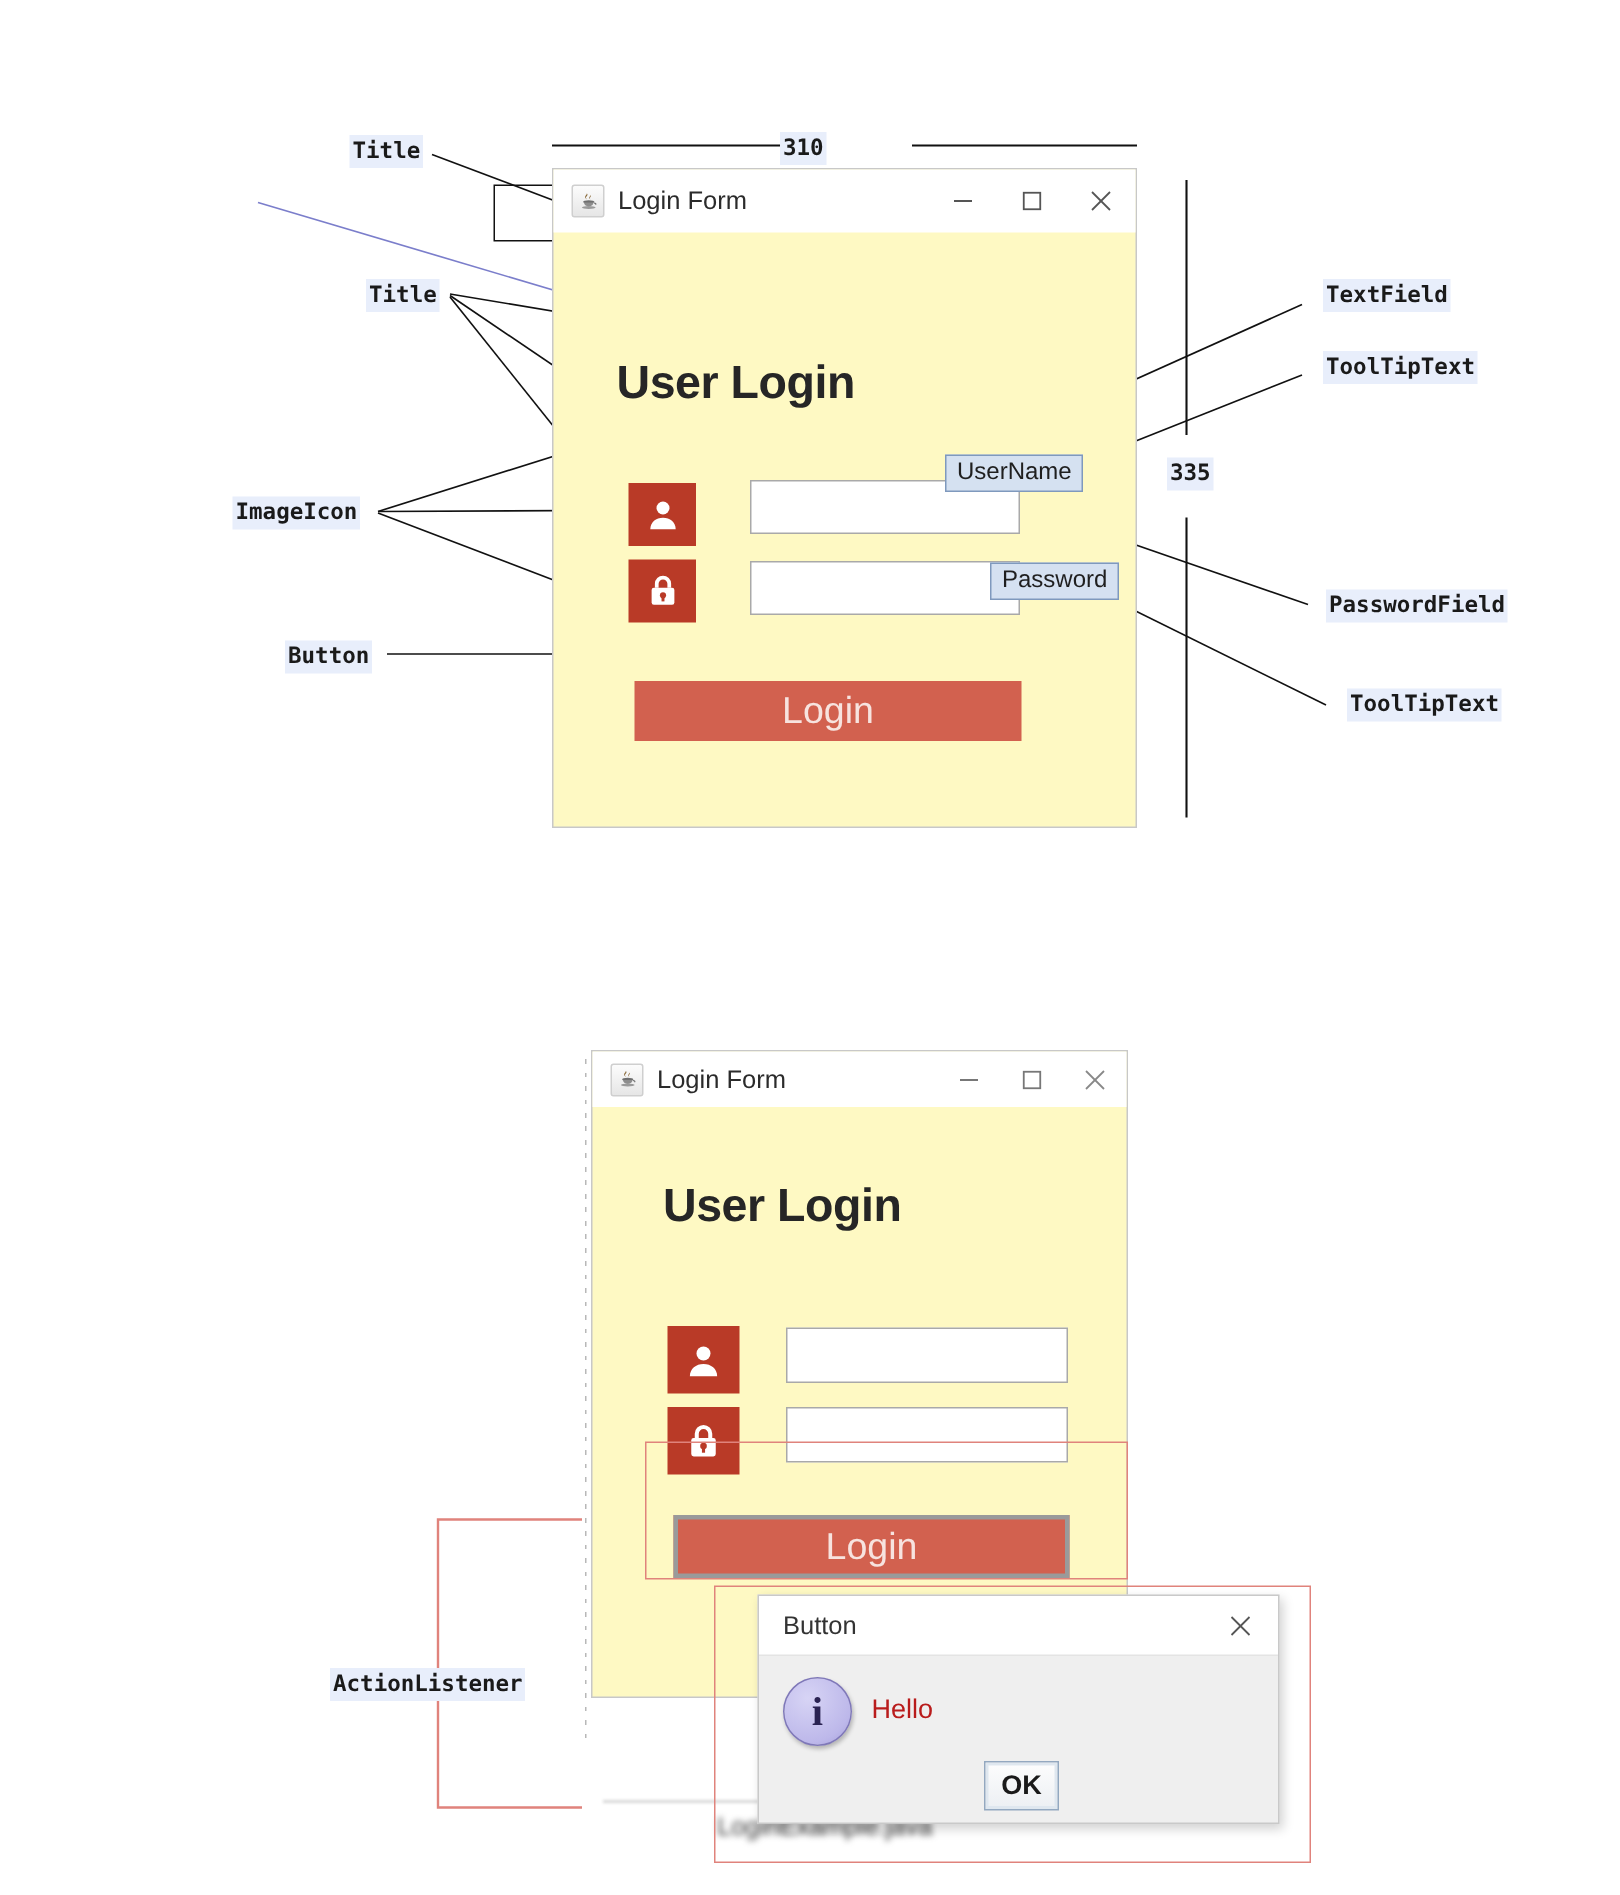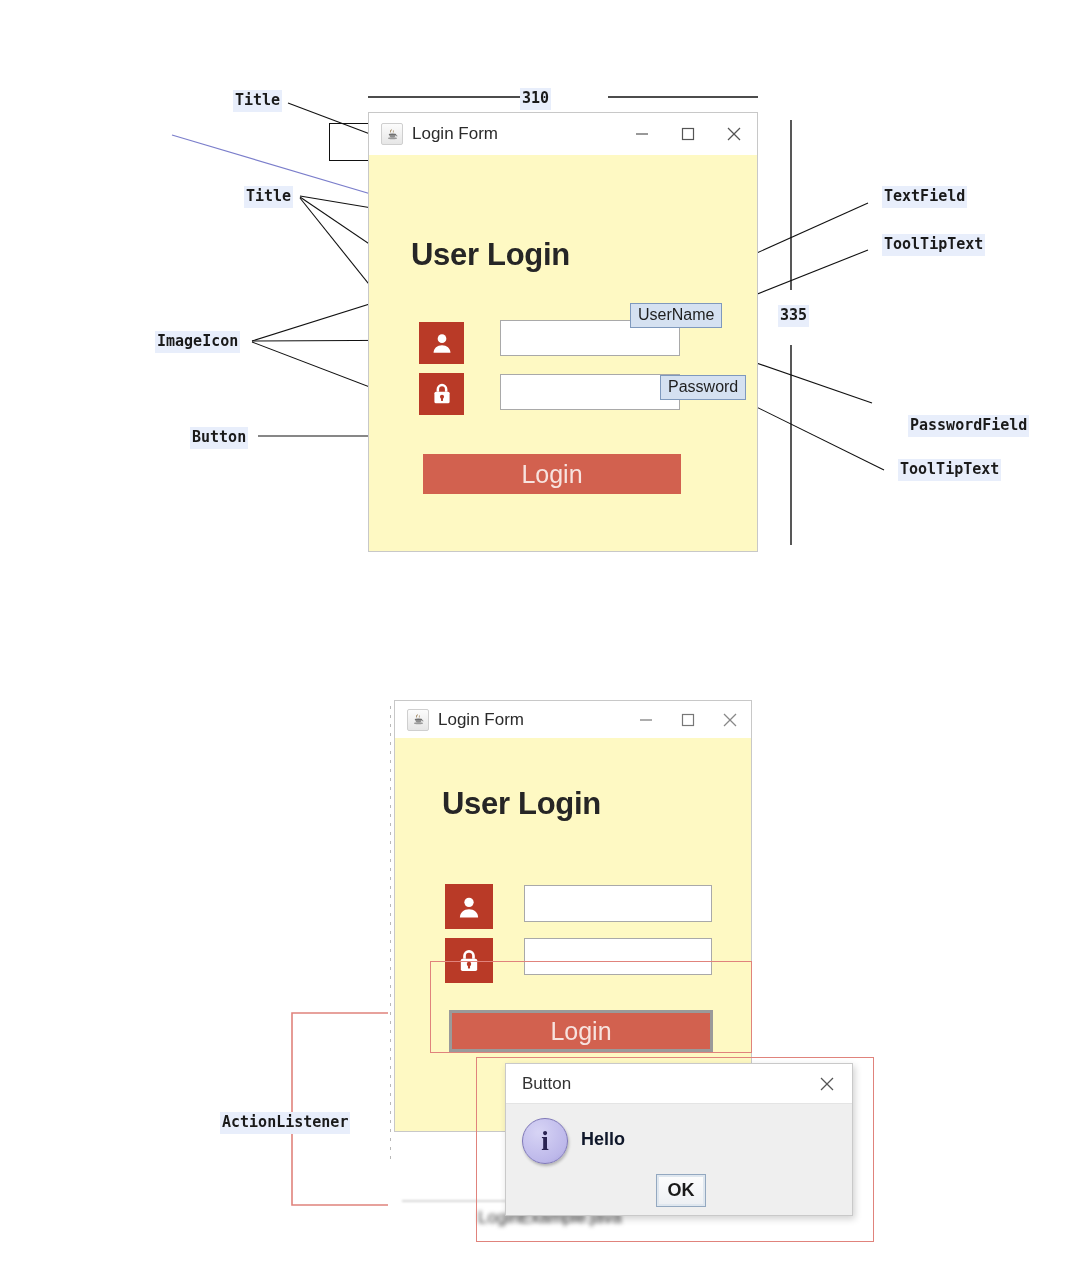--- a/index.html
+++ b/index.html
@@ -180,22 +180,22 @@
     display: flex; align-items: center; justify-content: center;
     box-shadow: 1px 2px 3px rgba(0,0,0,0.25);
     font-family: "Liberation Serif", serif;
     font-size: 27px;
     font-weight: 700;
     color: #2a2352;
   }
   .dlg-msg {
     position: absolute;
     font-size: 18px;
-    font-weight: 700;
-    color: #0f172a;
+    font-weight: 400;
+    color: #b91c1c;
   }
   .btn-ok {
     position: absolute;
     background: linear-gradient(#fdfdfd, #eceff3);
     border: 1px solid #93a8c0;
     box-shadow: 0 0 0 2px #dfe7ef inset;
     display: flex; align-items: center; justify-content: center;
     font-size: 18px;
     font-weight: 700;
     color: #1a1a1a;
@@ -278,21 +278,21 @@
   <div class="anno" style="left:244px; top:186px;">Title</div>
 
   <div class="anno" style="left:155px; top:331px;">ImageIcon</div>
 
   <div class="anno" style="left:190px; top:427px;">Button</div>
 
   <div class="anno" style="left:882px; top:186px;">TextField</div>
 
   <div class="anno" style="left:882px; top:234px;">ToolTipText</div>
 
-  <div class="anno" style="left:908px; top:393px;margin-top:22px;">PasswordField</div>
+  <div class="anno" style="left:884px; top:393px;">PasswordField</div>
 
   <div class="anno" style="left:898px; top:459px;">ToolTipText</div>
 
   <div class="anno" style="left:520px; top:88px;">310</div>
   <div class="anno" style="left:778px; top:305px;">335</div>
 
   <div class="rect-black" style="left:329px; top:123px; width:170px; height:38px;"></div>
 
   <div class="win" style="left:368px; top:112px; width:390px; height:440px;">
     <div class="win-title">

